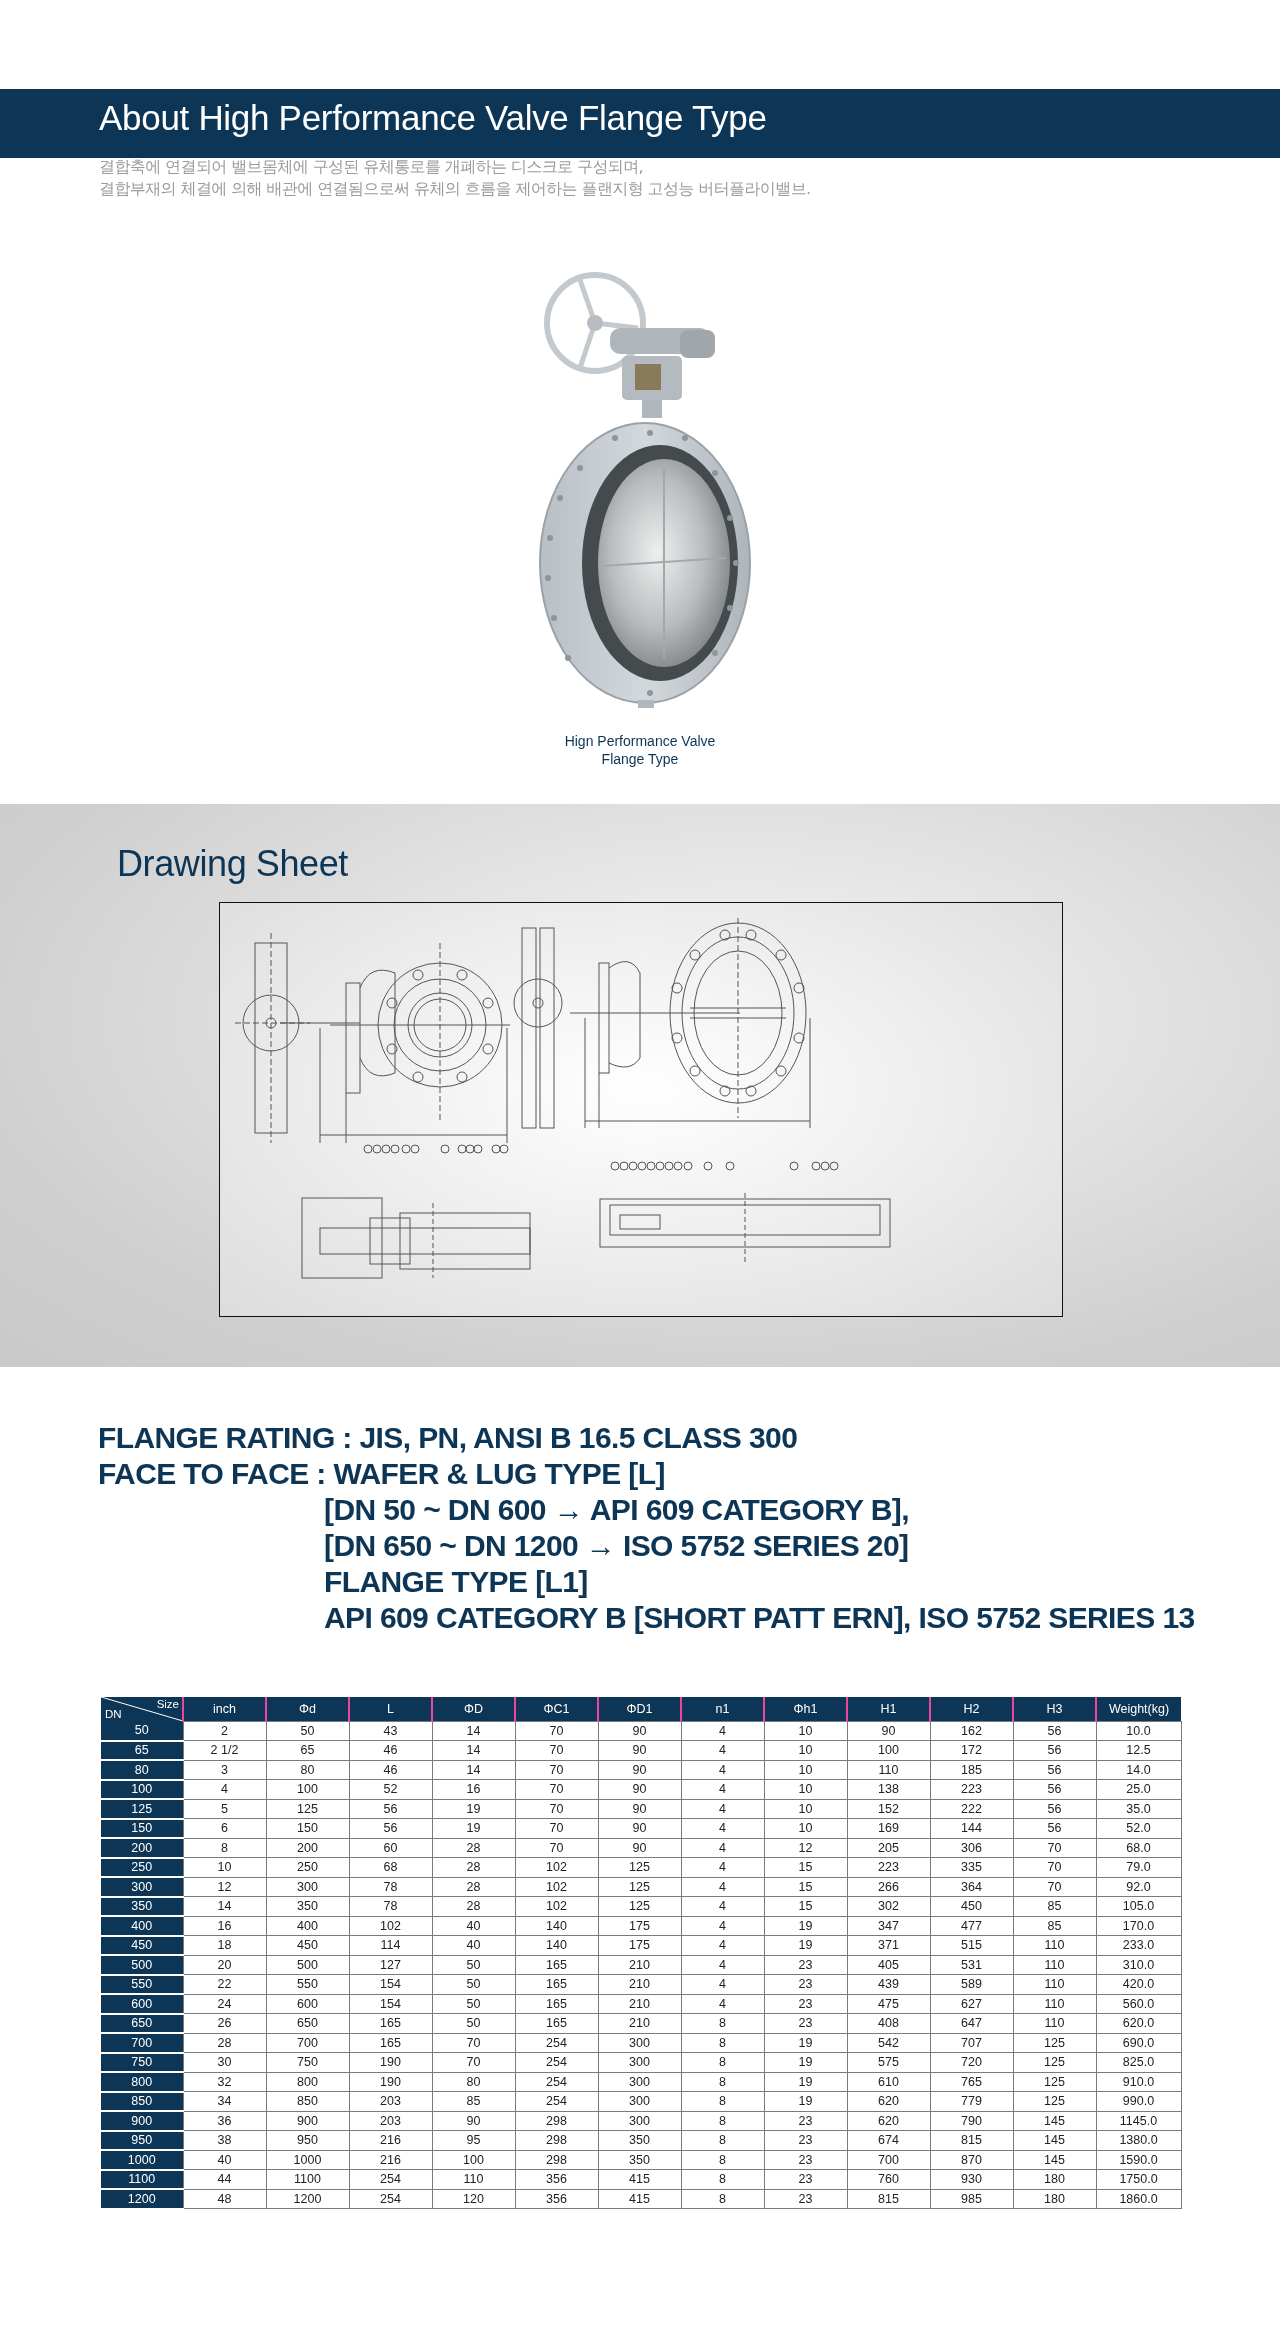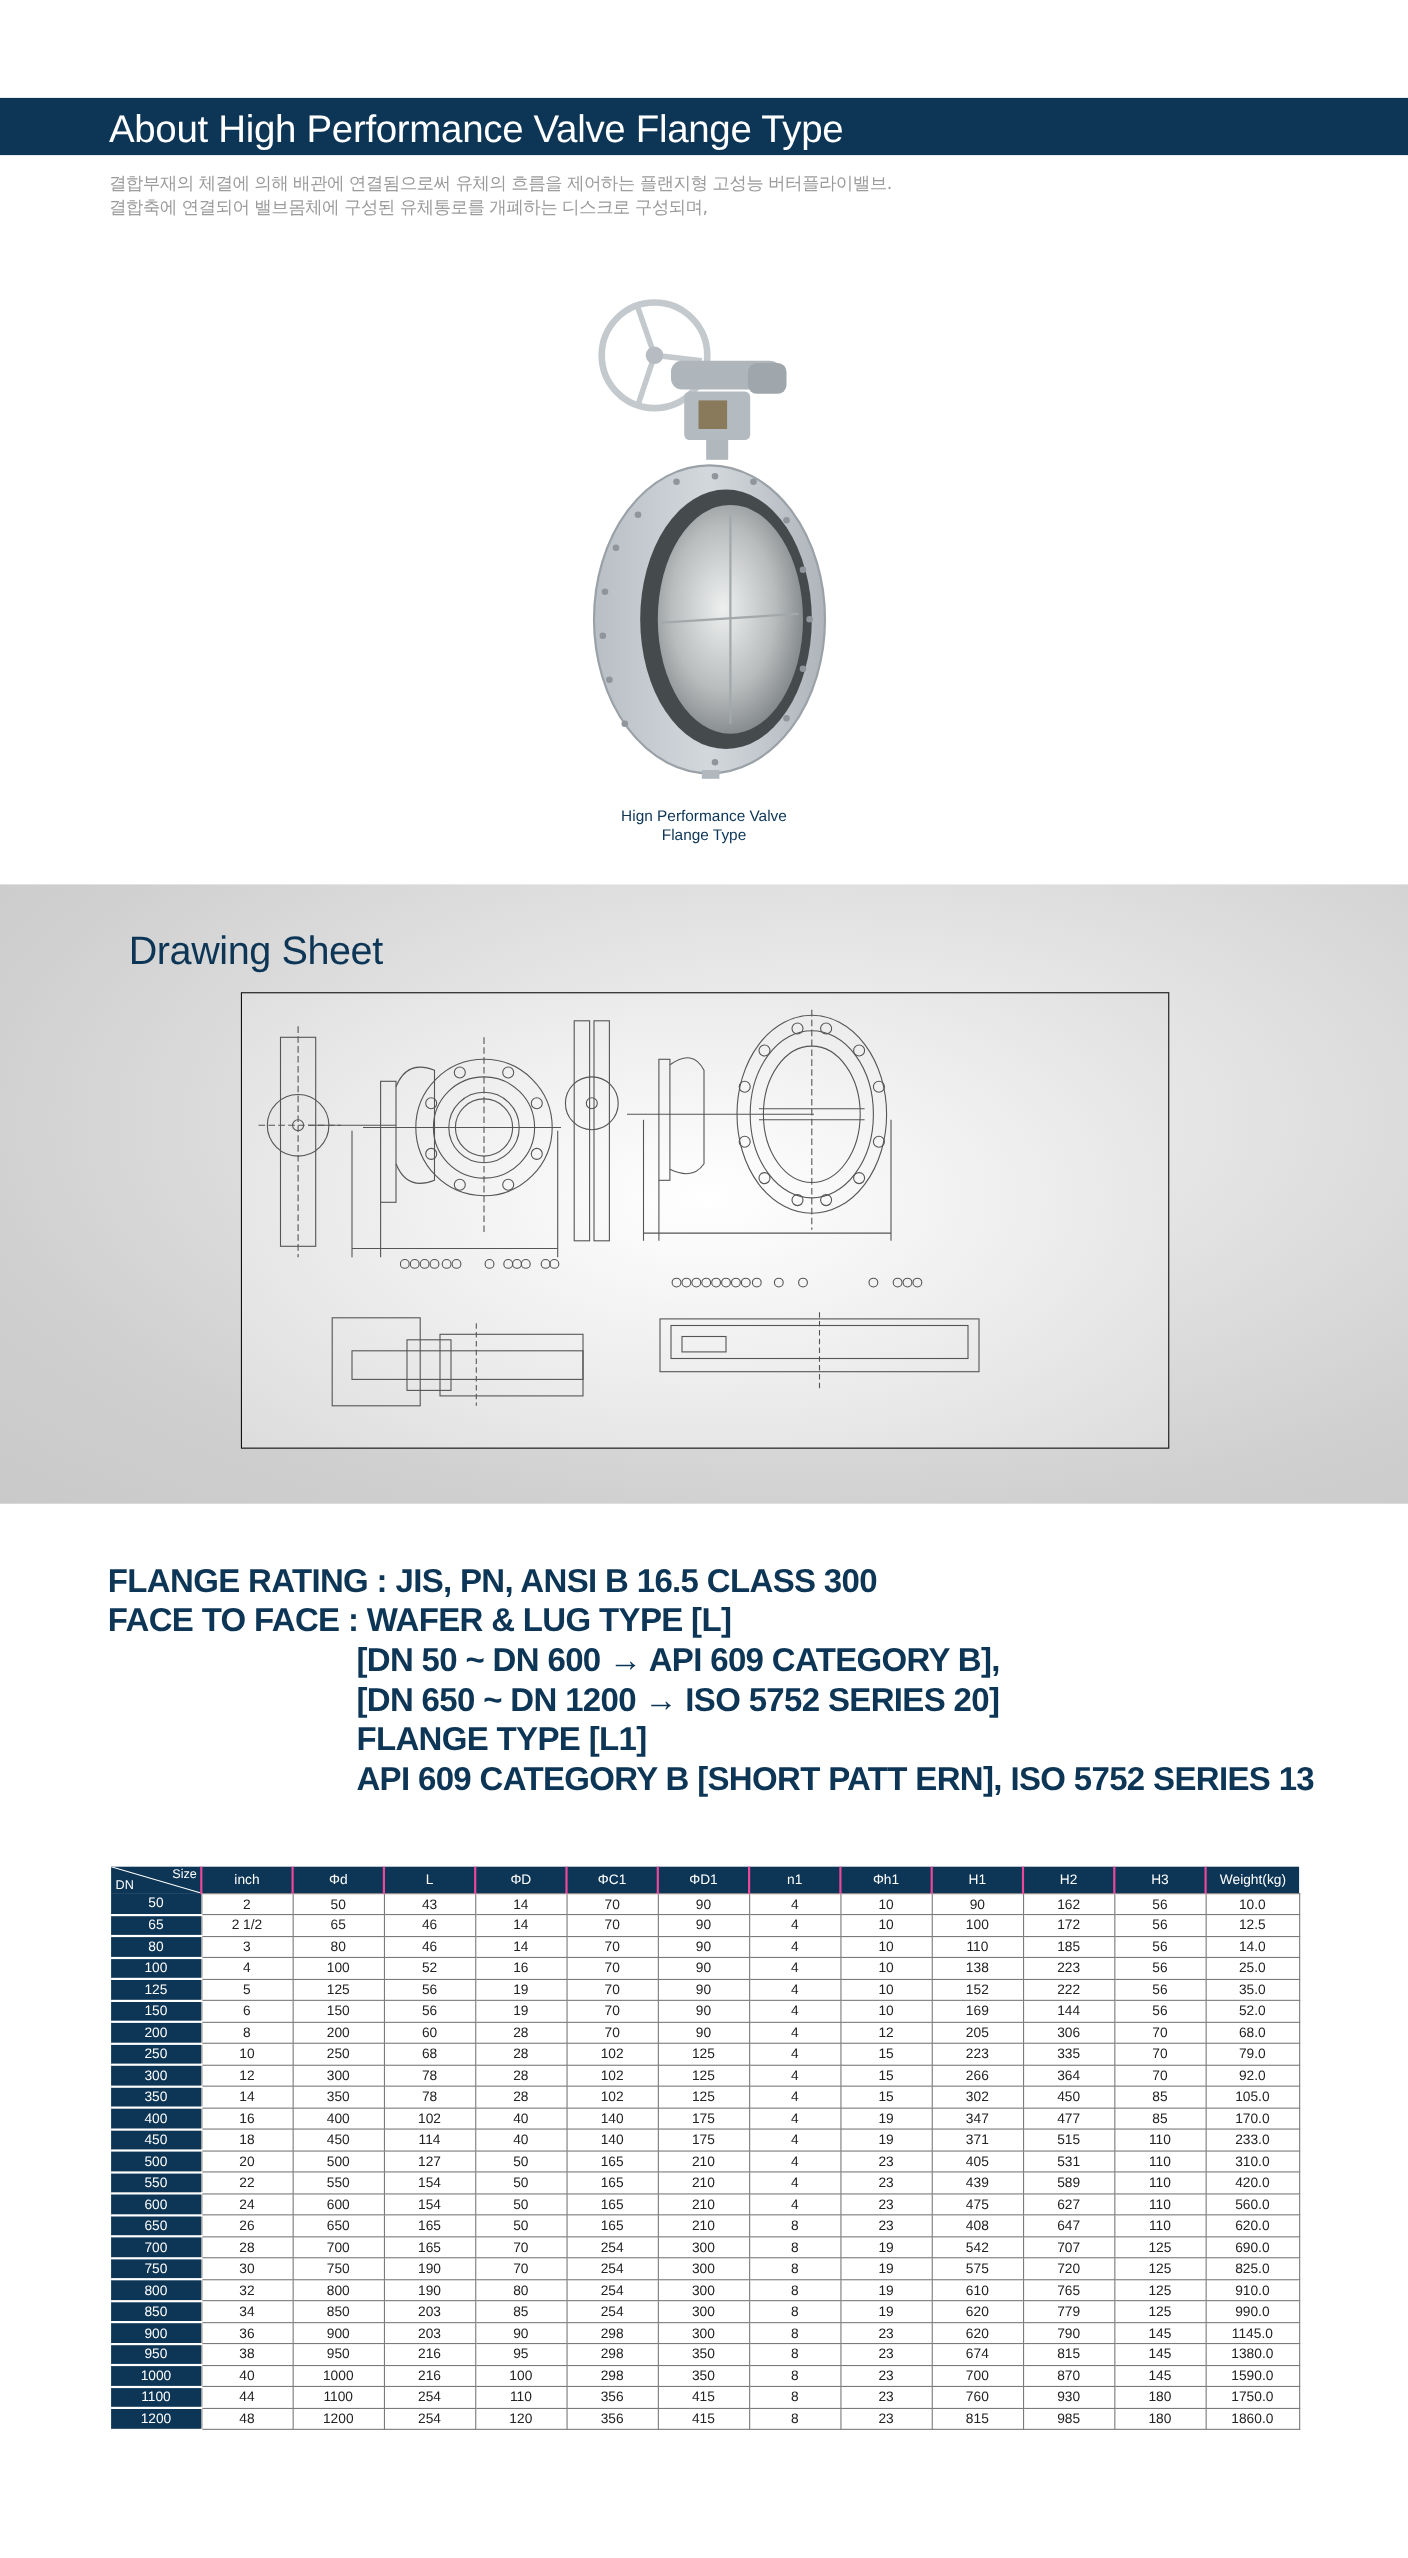--- a/index.html
+++ b/index.html
@@ -1,19 +1,19 @@
 <!DOCTYPE html>
 <html><head>
 <meta charset="utf-8">
 <style>
   * { box-sizing: border-box; margin: 0; padding: 0; }
   html, body { width: 1280px; height: 2325px; background: #ffffff; overflow: hidden; }
   body { position: relative; font-family: "Liberation Sans", "DejaVu Sans", sans-serif; }
 
-  .banner { position: absolute; left: 0; top: 89px; width: 1280px; height: 52px; background: #0c3556; }
+  .banner { position: absolute; left: 0; top: 89px; width: 1280px; height: 69px; background: #0c3556; }
   .banner-title { position: absolute; left: 99px; top: 8px; color: #ffffff; font-size: 35px; line-height: 42px; letter-spacing: -0.3px; white-space: nowrap; }
 
   .intro { position: absolute; left: 99px; top: 156px; color: #9b9b9b; font-size: 16px; line-height: 22px; font-family: "DejaVu Sans", sans-serif; letter-spacing: -0.6px; }
   .intro div { white-space: nowrap; }
 
   .product-figure { position: absolute; left: 520px; top: 268px; width: 240px; height: 450px; }
   .product-caption { position: absolute; left: 500px; top: 732px; width: 280px; text-align: center; color: #0c3556; font-size: 14px; line-height: 18px; }
 
   .drawing-section { position: absolute; left: 0; top: 804px; width: 1280px; height: 563px;
     background: radial-gradient(ellipse at 58% 38%, #f6f6f6 0%, #e4e4e4 35%, #cfcfcf 75%, #c9c9c9 100%); }
@@ -38,22 +38,22 @@
   .corner svg { position: absolute; left: 0; top: 0; }
 </style>
 </head>
 <body>
 
 <div class="banner">
   <div class="banner-title">About High Performance Valve Flange Type</div>
 </div>
 
 <div class="intro">
+  <div>결합축에 연결되어 밸브몸체에 구성된 유체통로를 개폐하는 디스크로 구성되며,</div>
   <div>결합부재의 체결에 의해 배관에 연결됨으로써 유체의 흐름을 제어하는 플랜지형 고성능 버터플라이밸브.</div>
-  <div>결합축에 연결되어 밸브몸체에 구성된 유체통로를 개폐하는 디스크로 구성되며,</div>
 </div>
 
 <div class="product-figure">
   <svg width="240" height="450" viewBox="0 0 240 450">
     <defs>
       <radialGradient id="discG" cx="45%" cy="45%" r="60%">
         <stop offset="0%" stop-color="#eef0f0"></stop>
         <stop offset="60%" stop-color="#b9bcbd"></stop>
         <stop offset="100%" stop-color="#7d8284"></stop>
       </radialGradient>

